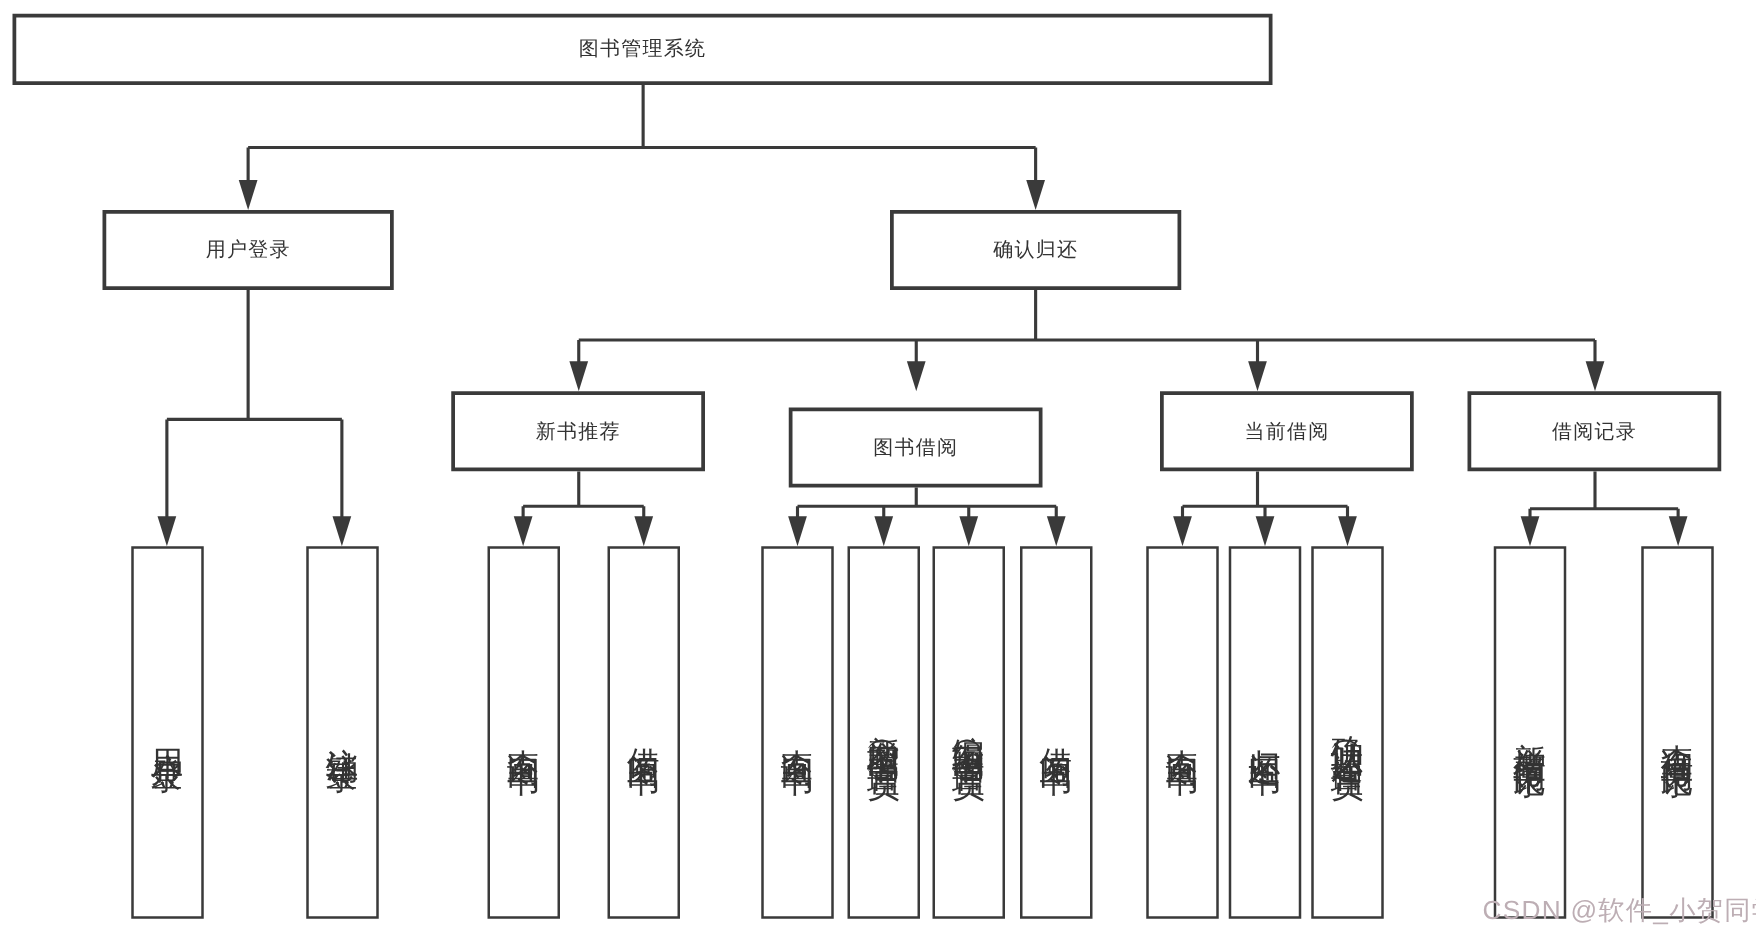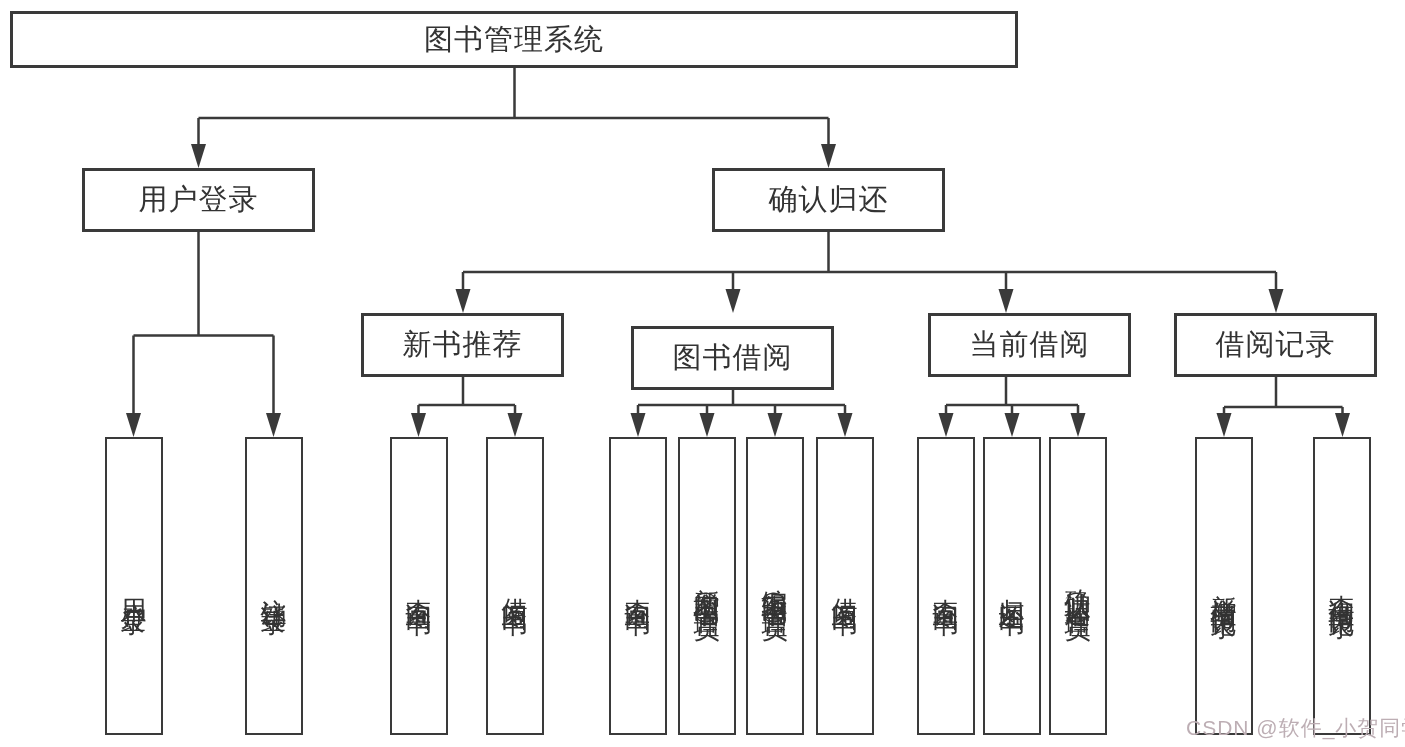--- a/index.html
+++ b/index.html
@@ -11,21 +11,21 @@
     overflow:hidden;
   }
   .connectors{position:absolute;left:0;top:0;width:1405px;height:747px;}
   .node{
     position:absolute;
     box-sizing:border-box;
     background:#ffffff;
     border:3px solid #3a3a3a;
     display:flex;align-items:center;justify-content:center;
     color:#333333;
-    font-size:29px;
+    font-size:16px;
     letter-spacing:1px;
     white-space:nowrap;
   }
   .leaf{
     border-width:2.5px;
     font-size:26px;
   }
   .leaf .vtext{
     writing-mode:vertical-rl;
     text-orientation:mixed;

